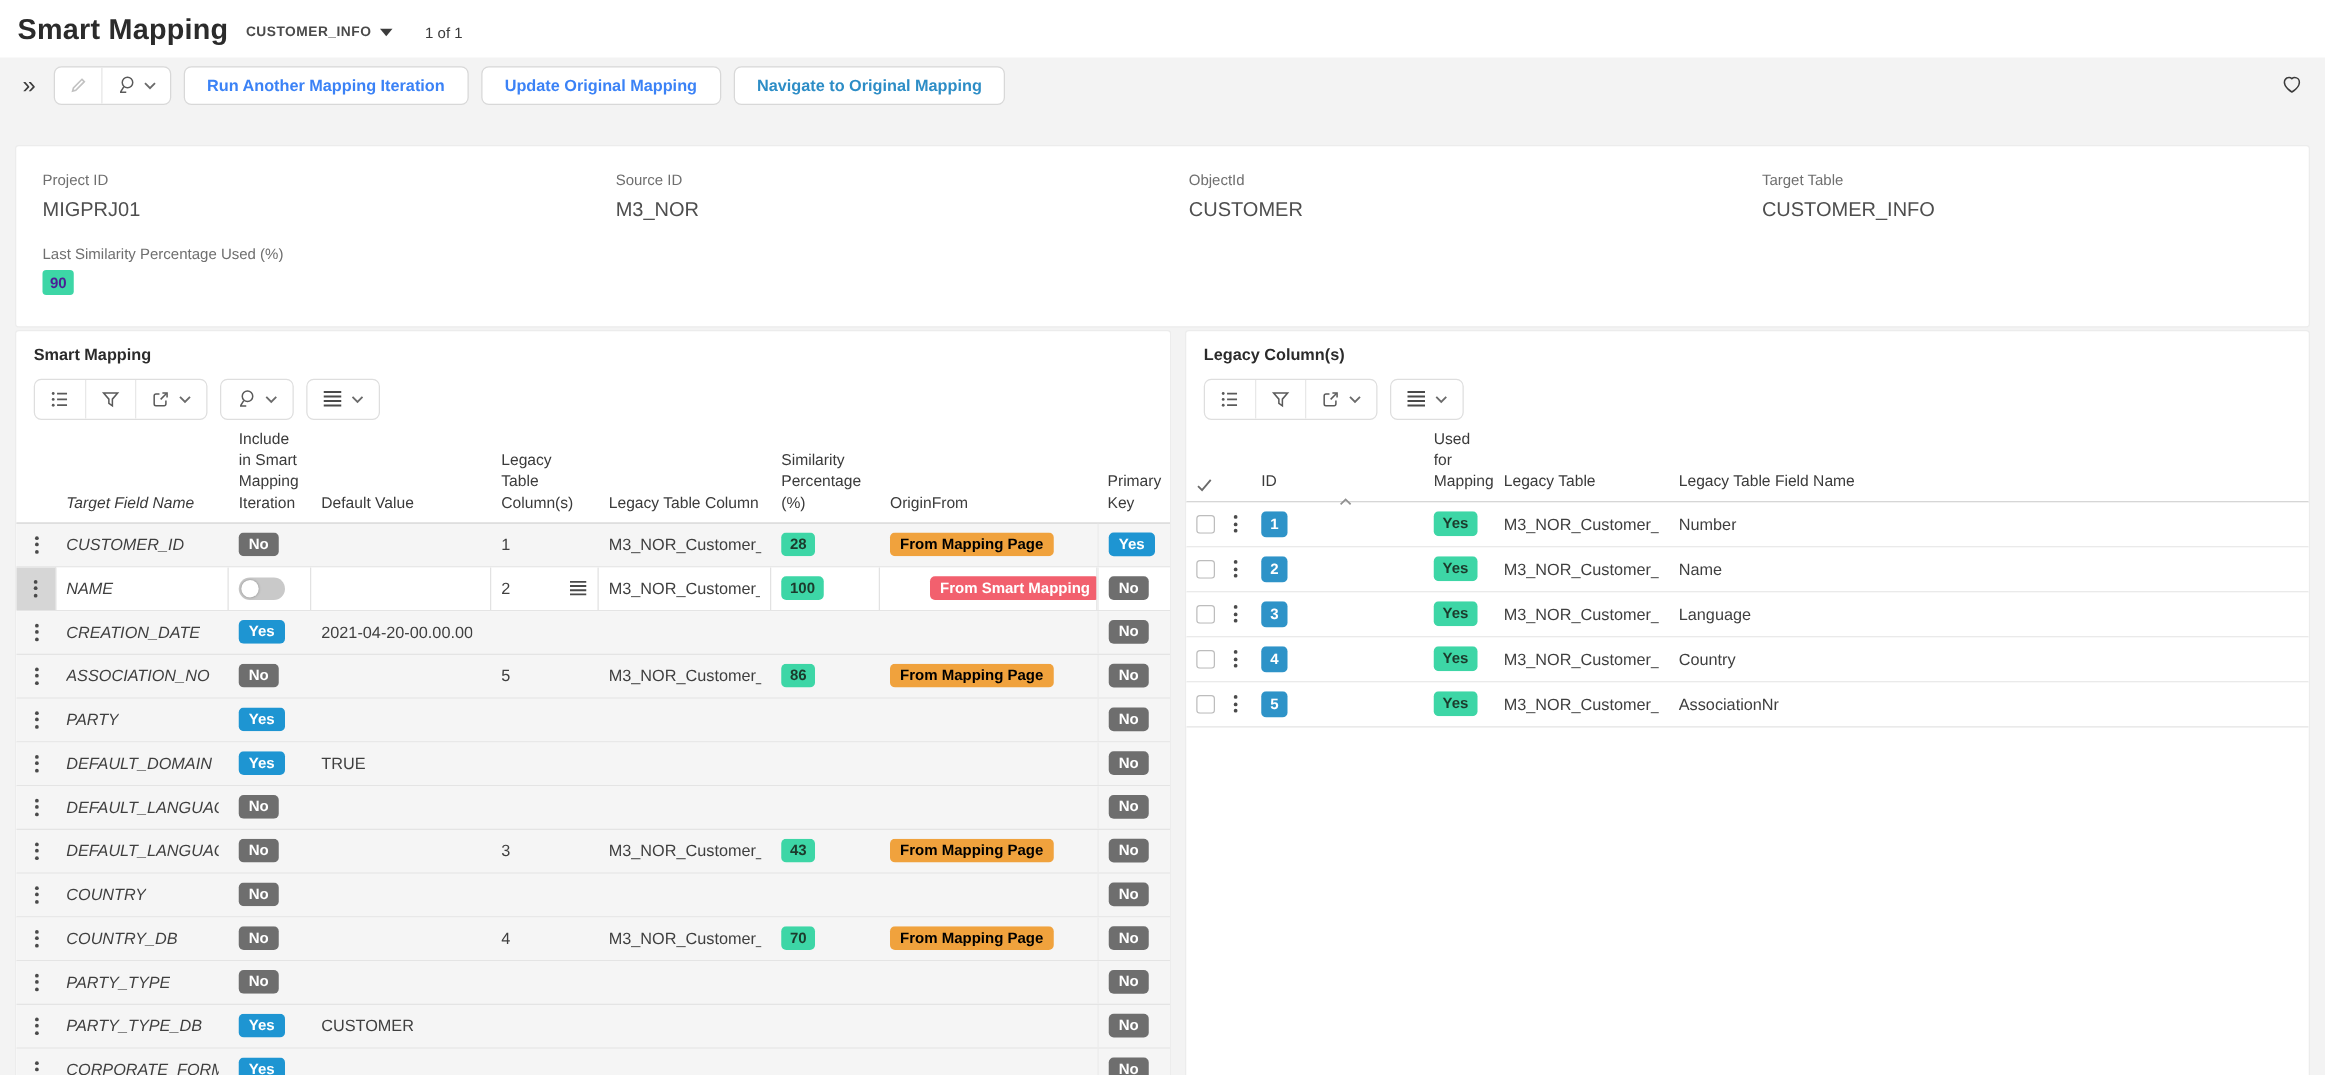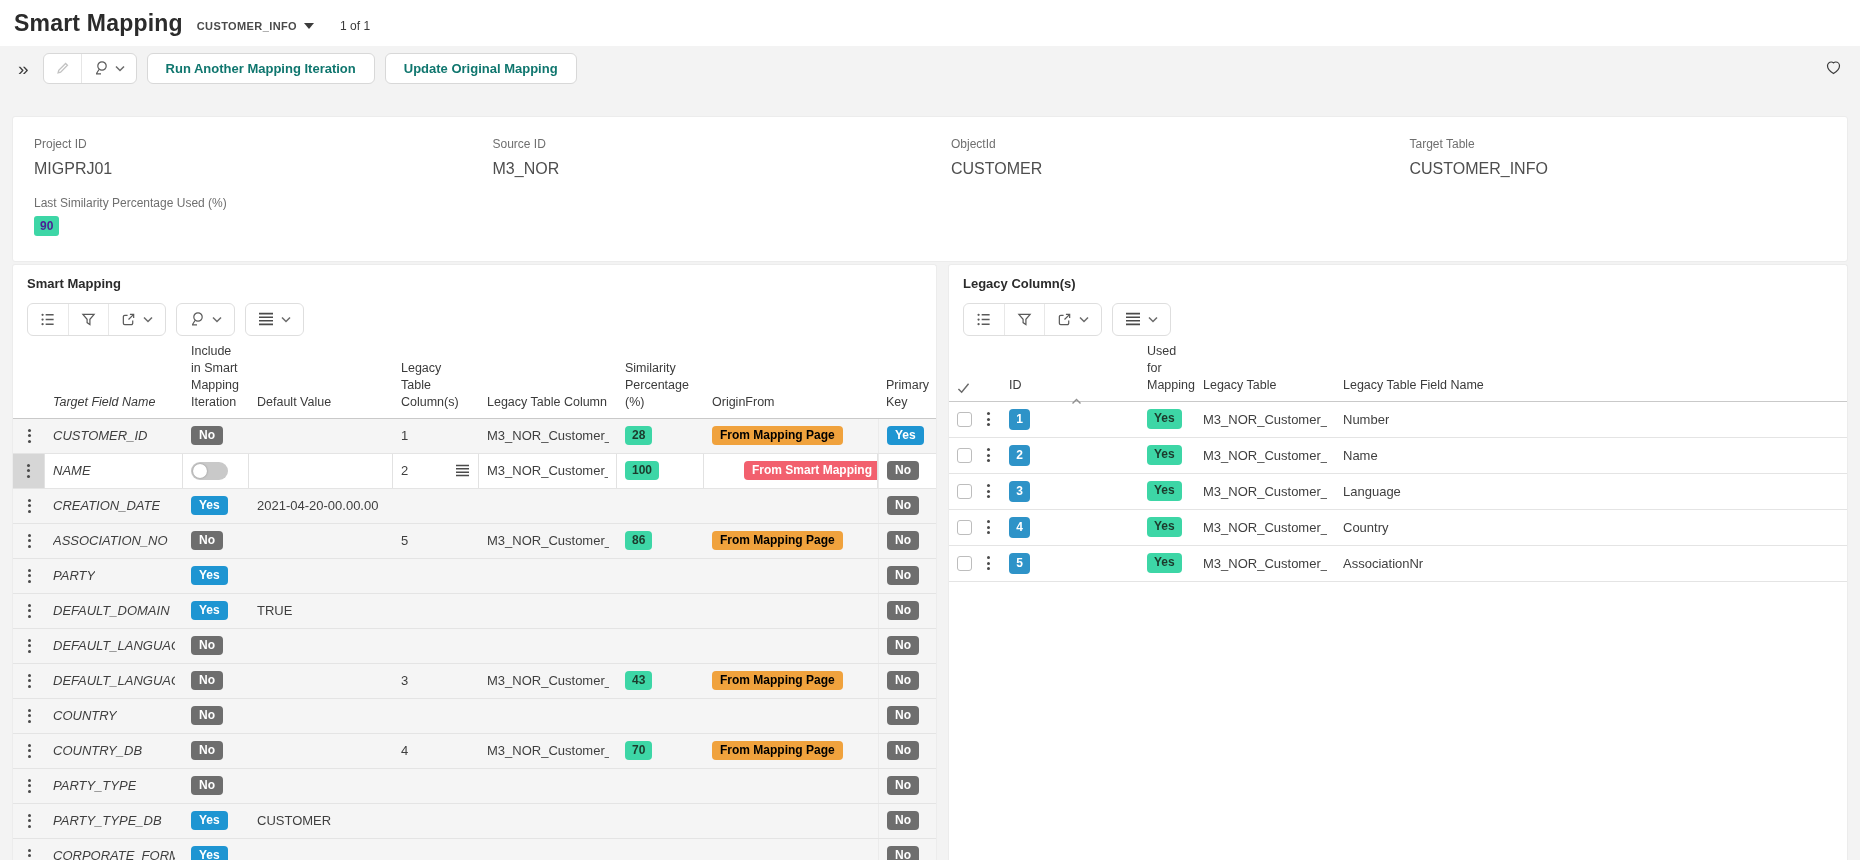--- a/index.html
+++ b/index.html
@@ -14,21 +14,21 @@
   .entity-select{display:flex;align-items:center;gap:7px;margin-left:14px;margin-top:6px;cursor:pointer;}
   .entity-label{font-size:11px;font-weight:bold;color:#4a4a4a;letter-spacing:.4px;}
   .caret-down{width:0;height:0;border-left:5px solid transparent;border-right:5px solid transparent;border-top:6px solid #3c3c3c;}
   .record-count{font-size:12px;color:#3a3a3a;margin-left:26px;margin-top:6px;}
   
   .action-bar{height:44px;display:flex;align-items:center;padding:0 14px;gap:10px;}
   .dbl-chevron{font-size:19px;color:#3c3c3c;line-height:1;cursor:pointer;padding:0 4px;}
   .btn-group{display:flex;align-items:stretch;background:#fff;border:1px solid var(--border);border-radius:6px;height:31px;overflow:hidden;}
   .btn-seg{display:flex;align-items:center;gap:6px;padding:0 11px;cursor:pointer;}
   .btn-seg + .btn-seg{border-left:1px solid #e6e6e6;}
-  .action-btn{background:#fff;border:1px solid var(--border);border-radius:6px;height:31px;padding:0 18px;font-size:13px;font-weight:bold;color:#0f766e;font-family:inherit;cursor:pointer;}
+  .action-btn{background:#fff;border:1px solid var(--border);border-radius:6px;height:31px;padding:0 18px;font-size:13px;font-weight:bold;color:#3b82f6;font-family:inherit;cursor:pointer;}
   .action-btn.link-blue{color:var(--link-blue,#2d8dc6);}
   .heart-wrap{margin-left:auto;display:flex;align-items:center;cursor:pointer;padding-right:4px;}
   
   .info-card{position:absolute;left:12px;right:12px;top:116px;height:146px;background:var(--card-bg);border-radius:3px;border:1px solid #ececec;padding:20px 0 0 0;}
   .info-fields{display:flex;}
   .info-field{width:460px;padding-left:21px;}
   .info-label{font-size:12px;color:var(--label);}
   .info-value{font-size:16px;color:#4e4e4e;margin-top:9px;}
   .sim-row{padding-left:21px;margin-top:18px;}
   .sim-label{font-size:12px;color:var(--label);}
@@ -124,20 +124,21 @@
       </span>
       <span>
         <svg width="10" height="7" viewBox="0 0 10 7">
             <polyline points="1,1.5 5,5.5 9,1.5" fill="none" stroke="#6b6b6b" stroke-width="1.5"></polyline>
           </svg>
       </span>
     </div>
   </div>
   <button class="action-btn">Run Another Mapping Iteration</button>
   <button class="action-btn">Update Original Mapping</button>
+  <button class="action-btn link-blue">Navigate to Original Mapping</button>
   <div class="heart-wrap">
     <span>
       <svg width="17" height="16" viewBox="0 0 16 16">
           <path d="M8 13.6C8 13.6 2 10 2 5.8 2 3.7 3.7 2 5.8 2 7 2 8 2.9 8 2.9 8 2.9 9 2 10.2 2 12.3 2 14 3.7 14 5.8 14 10 8 13.6 8 13.6Z" fill="none" stroke="#3b3b3b" stroke-width="1.2"></path>
         </svg>
     </span>
   </div>
 </div>
 
 <div class="info-card">

